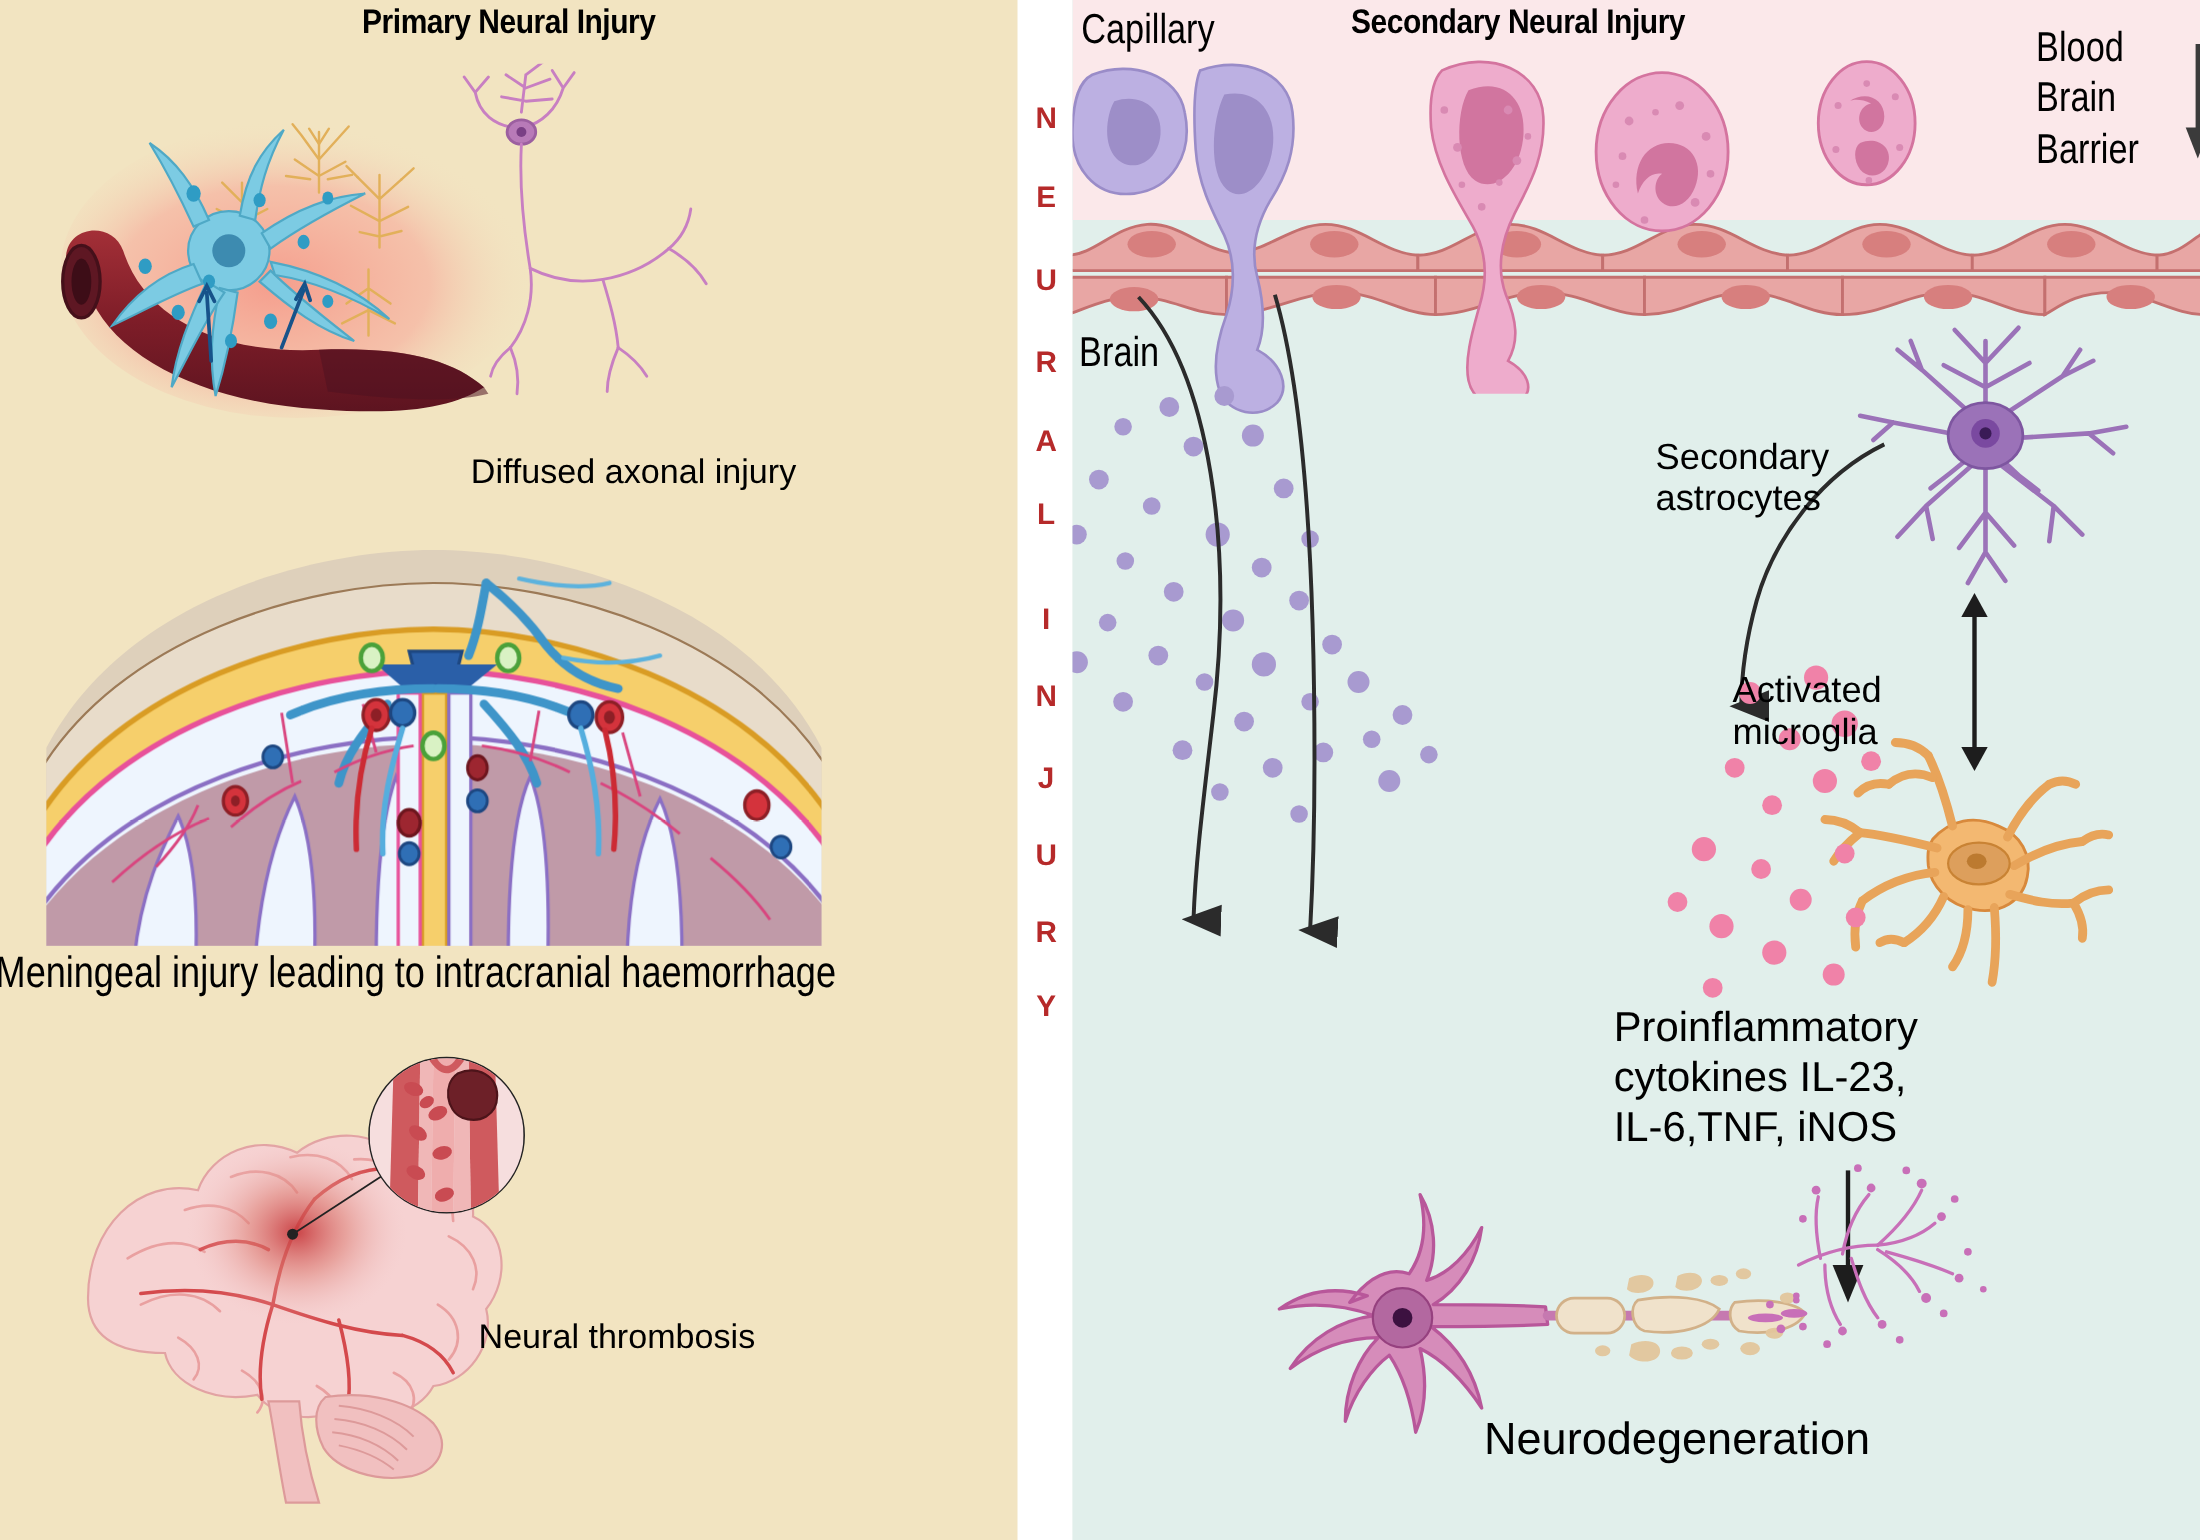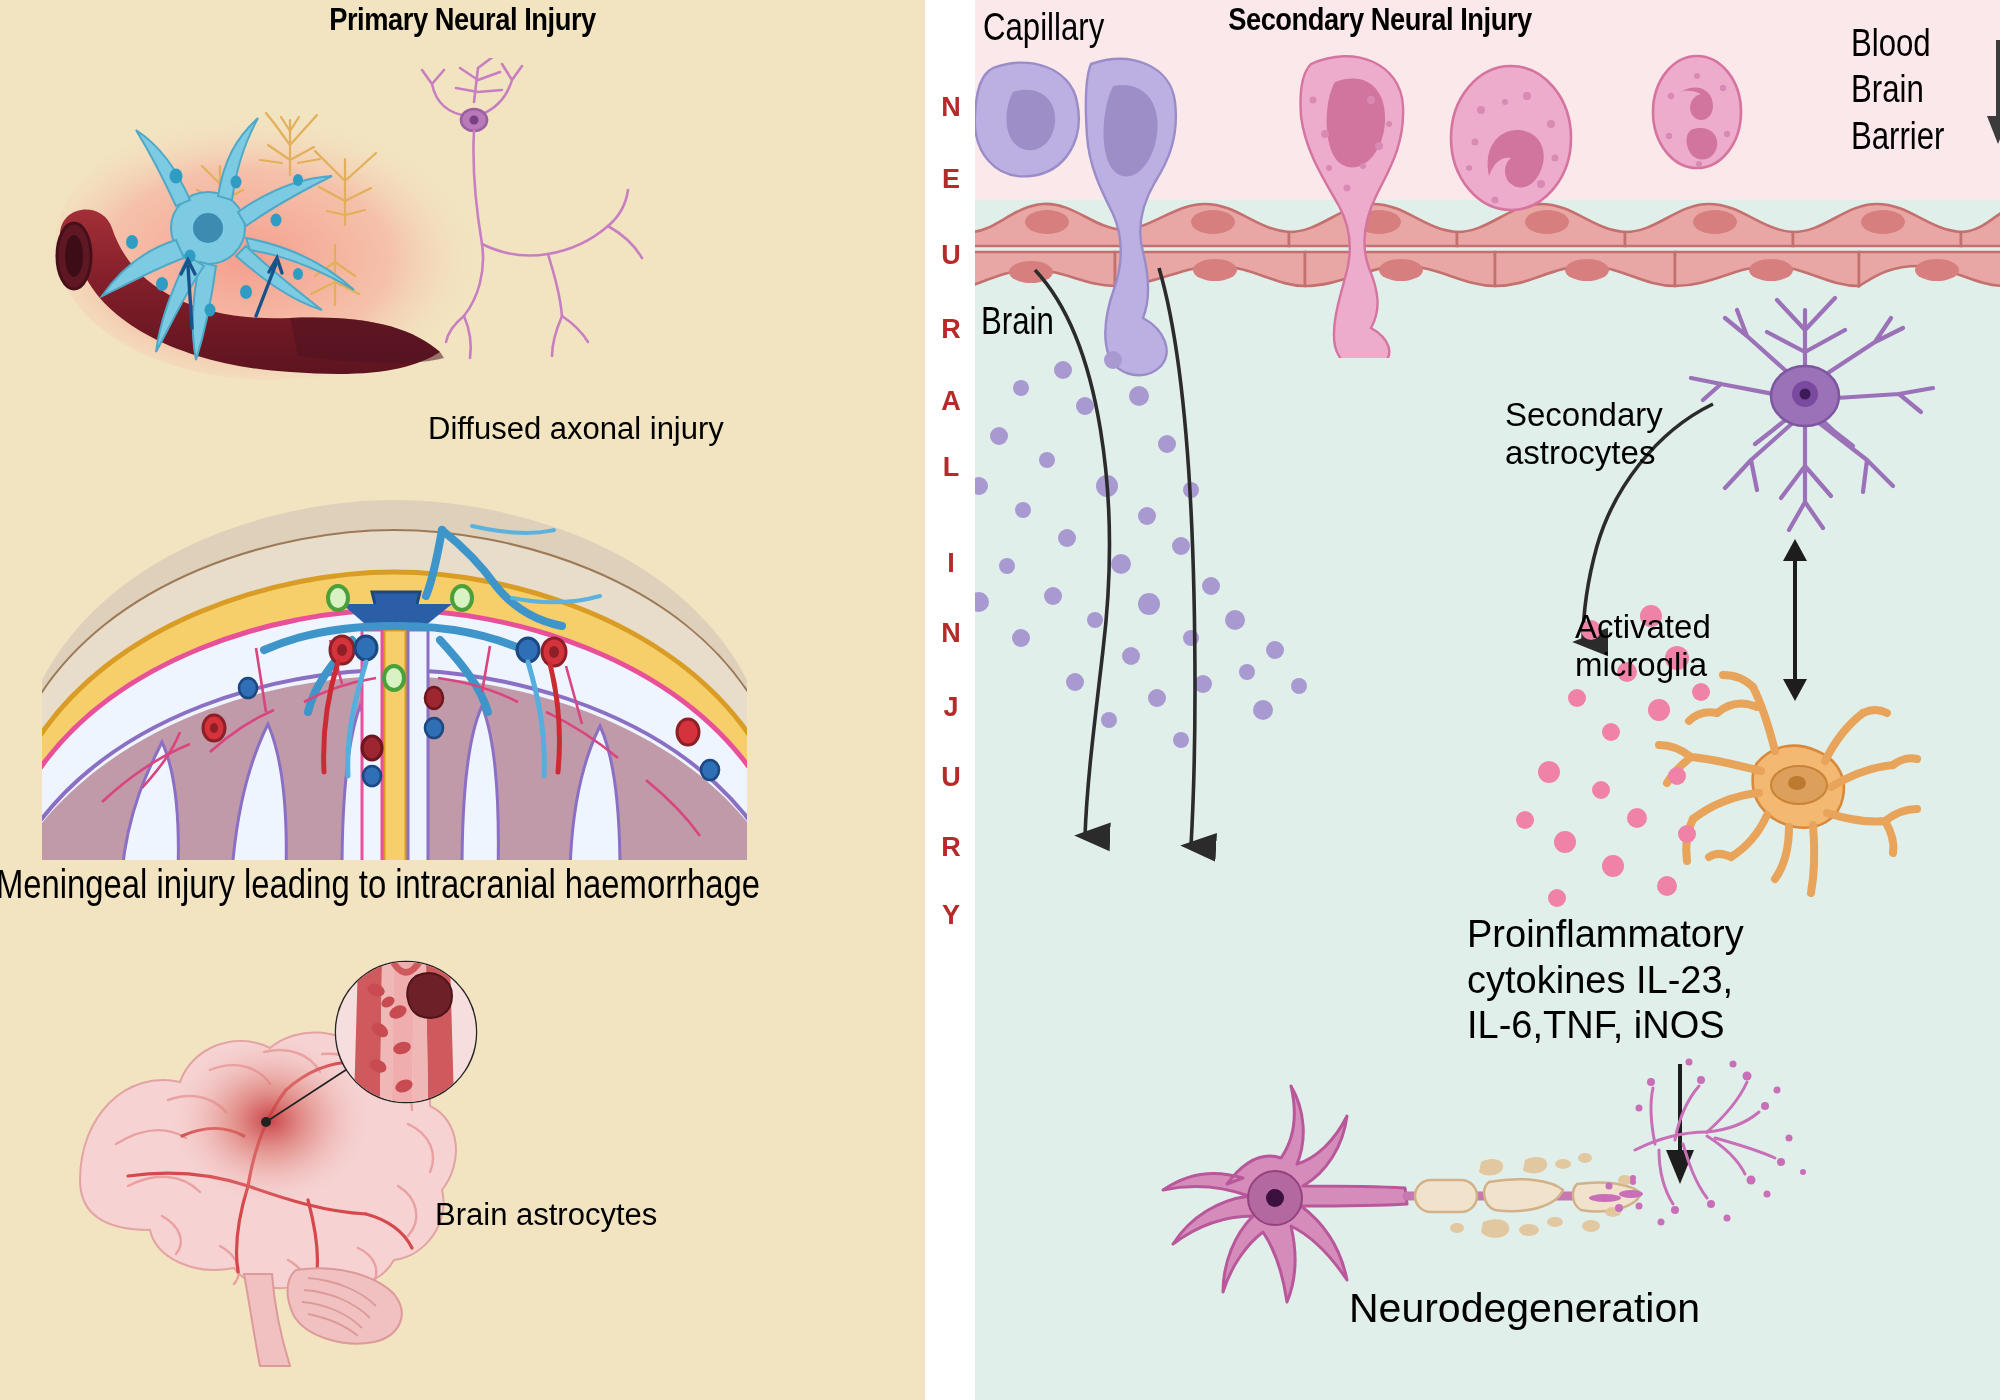--- a/index.html
+++ b/index.html
@@ -336,21 +336,21 @@
           <ellipse cx="344" cy="118" rx="9" ry="6" transform="rotate(-15 344 118)"></ellipse>
           <ellipse cx="320" cy="136" rx="9" ry="6" transform="rotate(25 320 136)"></ellipse>
           <ellipse cx="346" cy="156" rx="9" ry="6" transform="rotate(-20 346 156)"></ellipse>
           <ellipse cx="330" cy="72" rx="7" ry="5" transform="rotate(-30 330 72)"></ellipse>
         </g>
 
         <path d="M358,46 C376,38 394,48 394,66 C394,84 378,92 362,86 C348,80 344,56 358,46 Z" fill="#6d2028" stroke="#4d141a" stroke-width="2"></path>
       </g>
     </svg>
 
-    <div class="lbl" id="brain-thrombosis-label" style="left:435px;top:1198px;font-size:31px;">Brain astrocytes</div>
+    <div class="lbl" id="brain-thrombosis-label" style="left:435px;top:1198px;font-size:31px;">Neural thrombosis</div>
   </div>
 
   <div id="neural-column">
     <div class="ltr" style="top:92px">N</div>
     <div class="ltr" style="top:164px">E</div>
     <div class="ltr" style="top:240px">U</div>
     <div class="ltr" style="top:314px">R</div>
     <div class="ltr" style="top:386px">A</div>
     <div class="ltr" style="top:452px">L</div>
     <div class="ltr" style="top:548px">I</div>

